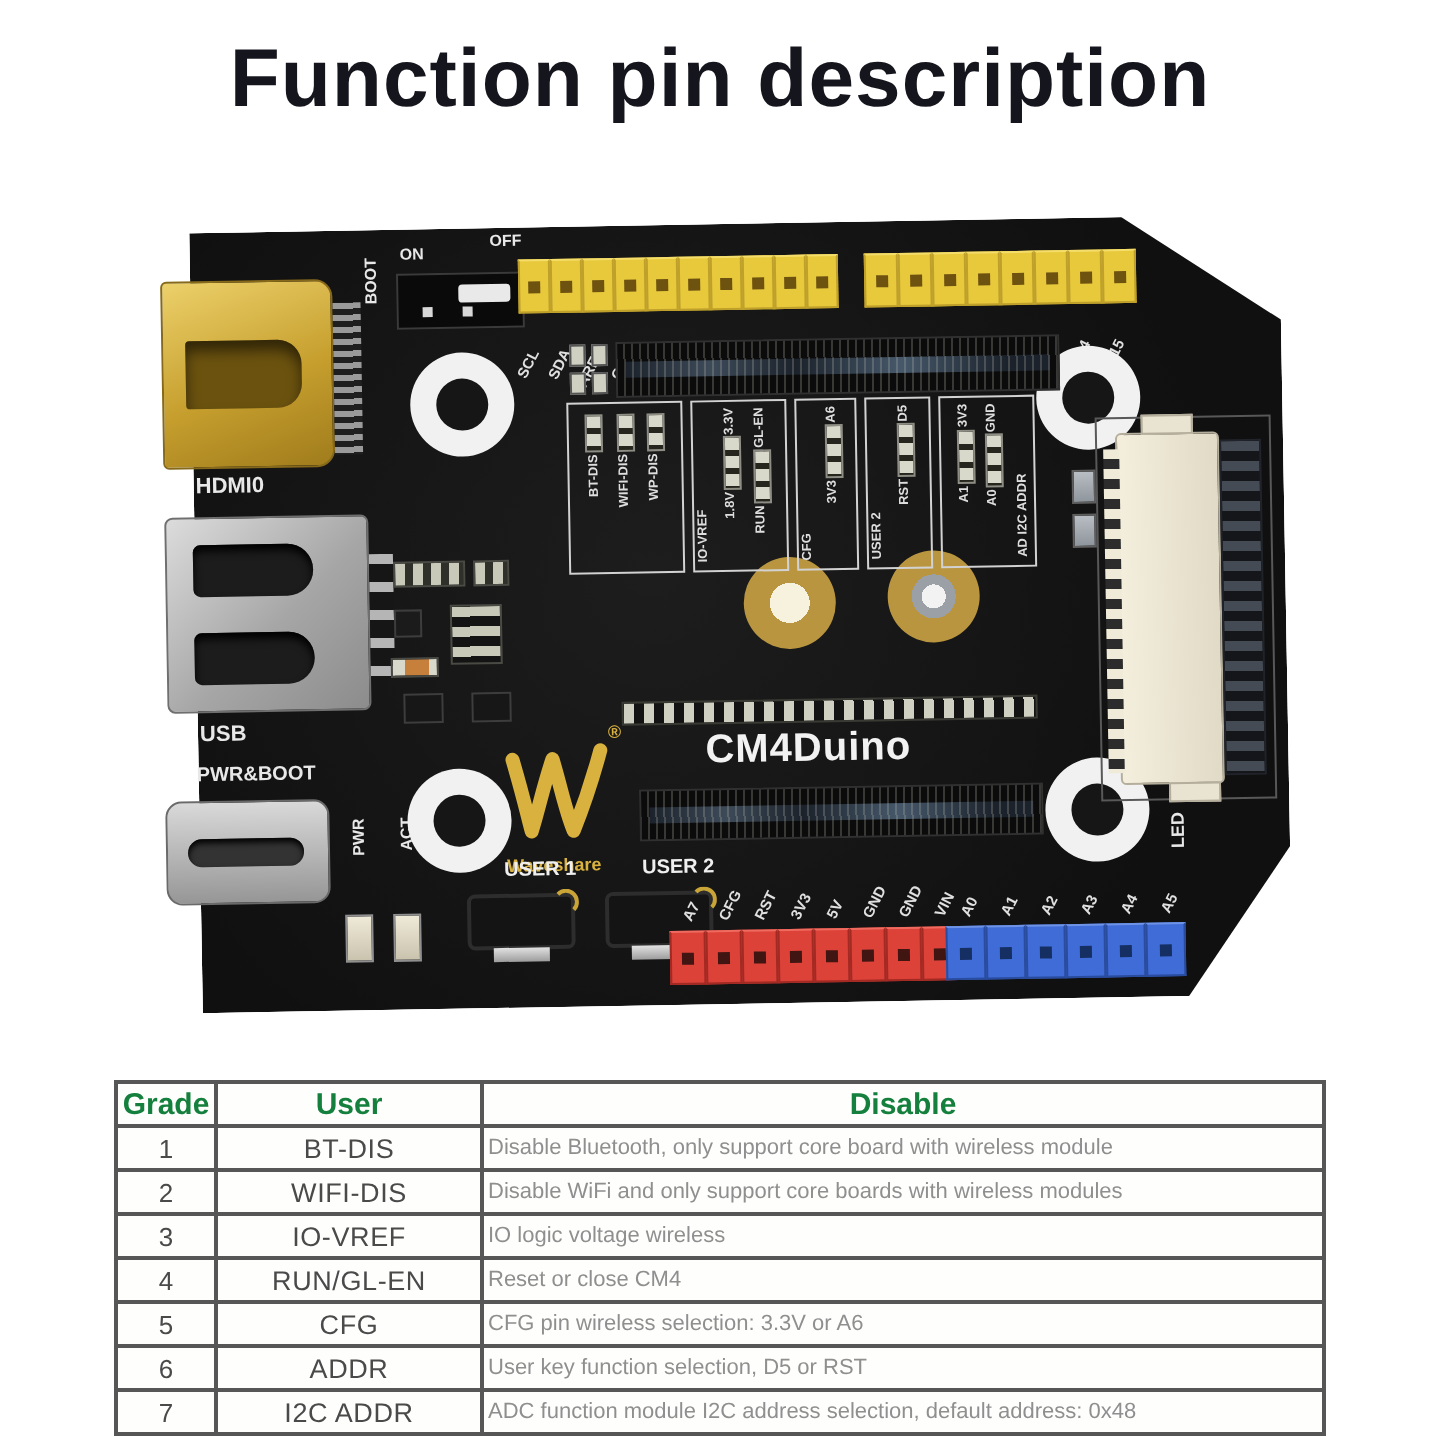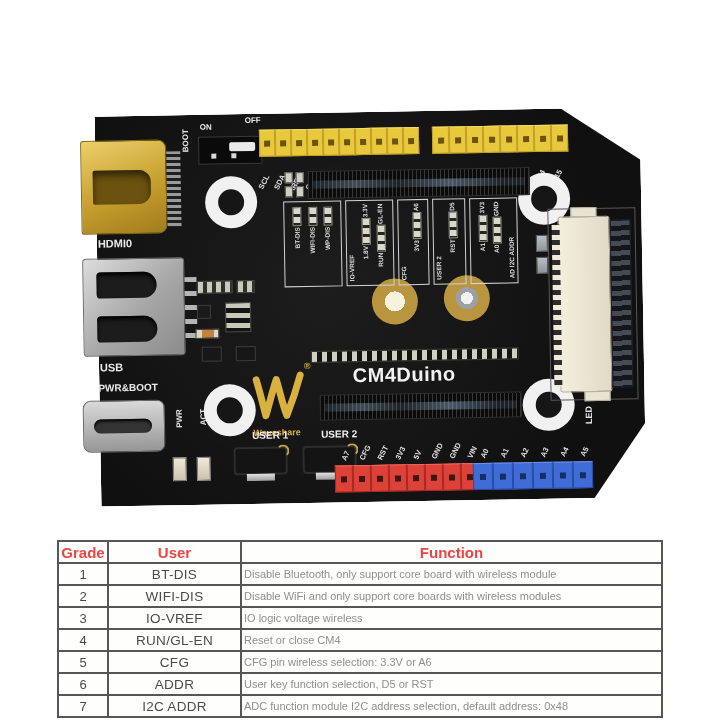--- a/index.html
+++ b/index.html
@@ -150,30 +150,31 @@
             background:repeating-linear-gradient(180deg,#454b55 0 5px,#14161a 5px 10px);}
   .ffc-tab-t{left:487px;top:99px;width:26px;height:10px;background:#e9e3d1;border:1px solid #b5ae9c;}
   .ffc-tab-b{left:498px;top:283px;width:26px;height:10px;background:#e9e3d1;border:1px solid #b5ae9c;}
   .resr{width:12px;height:17px;background:linear-gradient(#b9bec4,#8f959c);border:1px solid #5e5e5e;}
   .ra{left:452px;top:126px;} .rb{left:452px;top:148px;}
 
   
   .pintable{position:absolute;left:57px;top:540px;width:606px;border-collapse:collapse;background:#fefefd;
             table-layout:fixed;}
   .pintable th,.pintable td{border:2px solid #565656;padding:1px 2px;height:18px;}
-  .pintable th{font-size:15px;font-weight:bold;color:#ef4444;text-align:center;}
+  .pintable th{font-size:15px;font-weight:bold;color:#15803d;text-align:center;}
   .col-grade{width:50px;} .col-name{width:133px;}
   .tg{font-size:13px;color:#4a4a4a;text-align:center;}
   .tn{font-size:13.5px;color:#4a4a4a;text-align:center;letter-spacing:.3px;}
   .te{font-size:11px;color:#8f8f8f;text-align:left;padding-left:8px;}
 </style>
 </head>
 <body>
 
 <div class="stage">
+  <h1 class="title">Function pin description</h1>
 
   <div class="board-wrap">
     <div class="pcb"></div>
 
     <div class="silk vtext boot-rot">BOOT</div>
     <div class="silk on-lab">ON</div>
     <div class="silk off-lab">OFF</div>
     <div class="bswitch"></div>
 
     <div class="yheader h1">
@@ -582,21 +583,21 @@
   <table class="pintable">
     <colgroup>
         <col class="col-grade">
         <col class="col-name">
         <col>
       </colgroup>
     <thead>
       <tr>
         <th>Grade</th>
         <th>User</th>
-        <th>Function</th>
+        <th>Disable</th>
       </tr>
     </thead>
     <tbody>
 
         <tr>
           <td class="tg">1</td>
           <td class="tn">BT-DIS</td>
           <td class="te">Disable Bluetooth, only support core board with wireless module</td>
         </tr>
 

